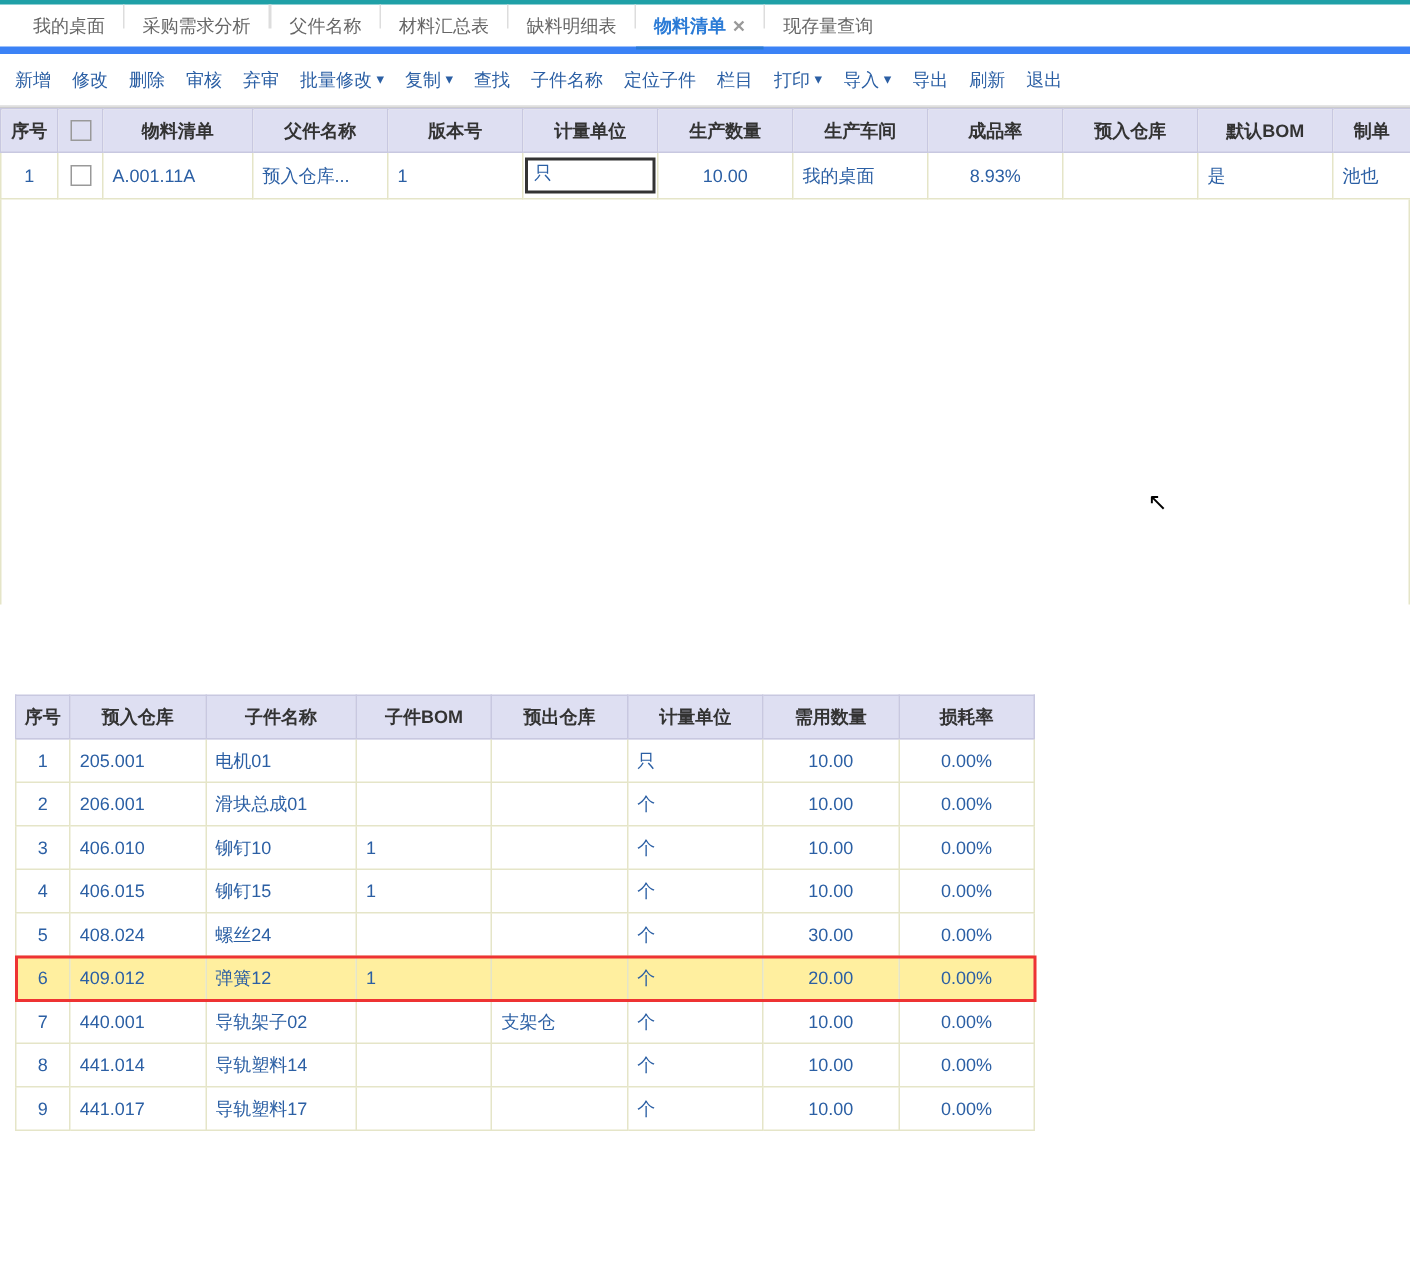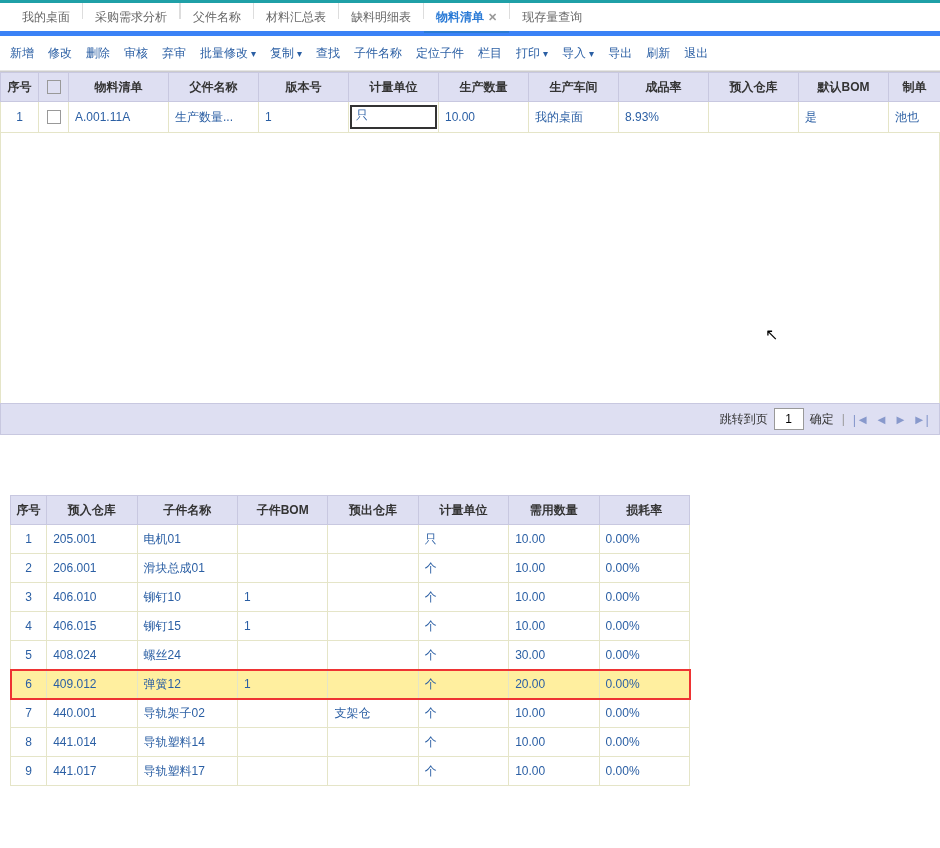--- a/index.html
+++ b/index.html
@@ -83,21 +83,21 @@
   }
   table.grid td {
     border: 1px solid #e5e5c8;
     height: 28px;
     padding: 0 6px;
     color: #2b5fa4;
     font-size: 12px;
     overflow: hidden;
     white-space: nowrap;
   }
-  .num { text-align: left; }
+  .num { text-align: center; }
   .ctr { text-align: center; }
   .cell-edit {
     border: 2px solid #333;
     background: #fff;
     height: 24px;
     box-sizing: border-box;
     padding: 0 4px;
   }
   .chk {
     width: 12px; height: 12px;
@@ -249,45 +249,35 @@
           <th>预入仓库</th>
           <th>默认BOM</th>
           <th>制单</th>
         </tr>
       </thead>
     <tbody>
       <tr>
         <td class="ctr">1</td>
         <td class="ctr"><span class="chk"></span></td>
         <td>A.001.11A</td>
-        <td>生产数量...</td>
+        <td>预入仓库...</td>
         <td>1</td>
         <td style="padding:1px;">
           <div class="cell-edit">只</div>
         </td>
         <td class="num">10.00</td>
         <td>我的桌面</td>
         <td class="num">8.93%</td>
         <td></td>
         <td>是</td>
         <td>池也</td>
       </tr>
     </tbody>
   </table>
   <div class="blank-area"></div>
-  <div class="pager">
-    <span>跳转到页</span>
-    <input value="1" style="">
-    <span class="pager-btn">确定</span>
-    <span class="pager-sep">|</span>
-    <span class="nav-arrow">|◄</span>
-    <span class="nav-arrow">◄</span>
-    <span class="nav-arrow">►</span>
-    <span class="nav-arrow">►|</span>
-  </div>
 </div>
 
 <div class="cursor-arrow">↖</div>
 
 <div class="gap"></div>
 
 <table class="child">
   <colgroup>
     <col style="width:36px">
       <col style="width:90px">

